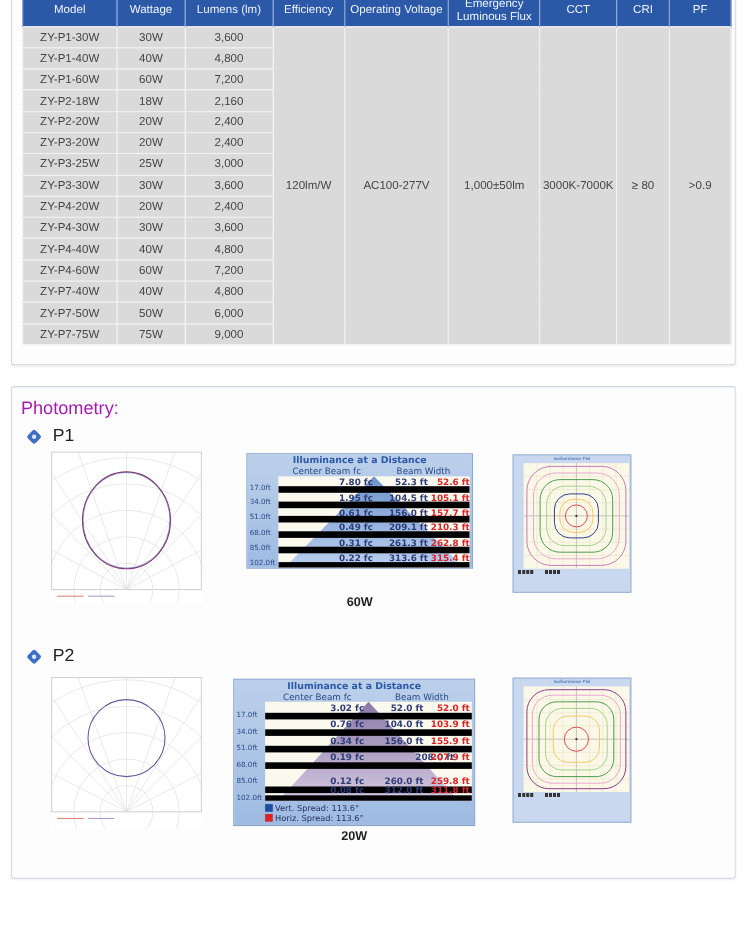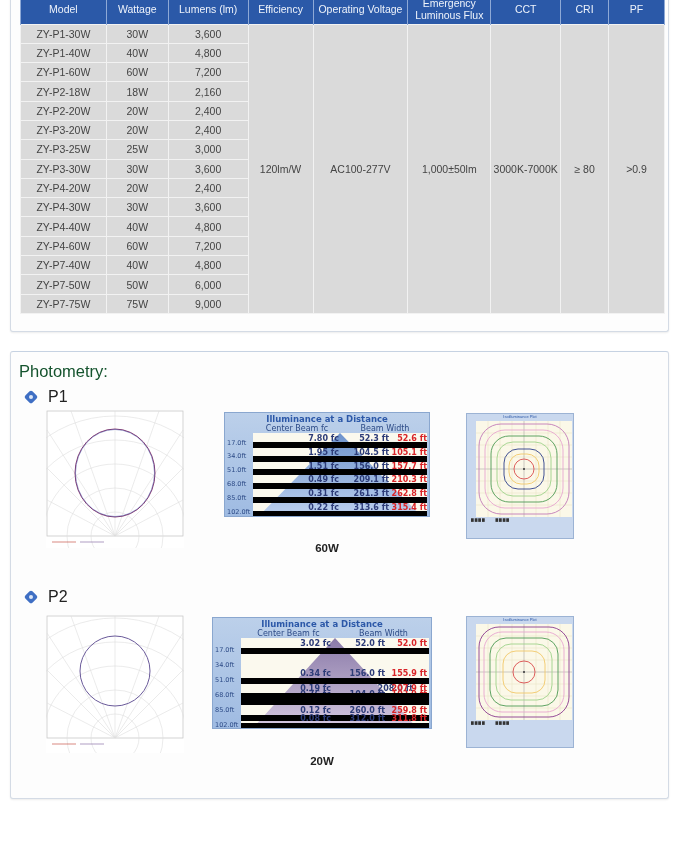--- a/index.html
+++ b/index.html
@@ -7,21 +7,21 @@
 
   .panel { position: absolute; left: 10px; width: 659px; border: 1px solid #d4dbe5; border-radius: 3px; background: #fdfdfd; box-shadow: 0 1px 2px rgba(0,0,0,0.08); }
   #spec-panel { top: -5px; height: 337px; border-top: none; }
   #photo-panel { top: 351px; height: 448px; border-top: 1px solid #c6d2e2; }
 
   table.spec { position: absolute; left: 9px; top: 0; width: 645px; border-collapse: collapse; font-size: 10.5px; color: #444; }
   table.spec th { background: #2b59a8; color: #eef3fb; font-weight: normal; height: 29px; font-size: 10.5px; line-height: 12px; border-left: 1px solid #8ea9d6; border-right: 1px solid #8ea9d6; padding: 0 2px; }
   table.spec td { background: #dadada; text-align: center; height: 19.3px; border: 1px solid #f2f2f2; padding: 0 2px; }
   table.spec td.merged { vertical-align: middle; }
 
-  .ph-title { position: absolute; left: 8px; top: 10px; font-size: 16.5px; color: #14532d; }
+  .ph-title { position: absolute; left: 8px; top: 10px; font-size: 16.5px; color: #a21caf; }
   .group-label { position: absolute; left: 14px; font-size: 16px; color: #222; display: flex; align-items: center; }
   .bullet { width: 12px; height: 12px; margin-right: 11px; position: relative; }
   .bullet::before { content: ""; position: absolute; left: 1px; top: 1px; width: 10px; height: 10px; background: #3f6fc4; transform: rotate(45deg); border-radius: 2px; }
   .bullet::after { content: ""; position: absolute; left: 4px; top: 4px; width: 4px; height: 4px; background: #dbe6f7; border-radius: 50%; }
 
   .polar { position: absolute; width: 138px; height: 138px; background: #fff; }
   .illum { position: absolute; width: 206px; border: 1px solid #8aa7cf; background: linear-gradient(#bcd0ea, #9fbbe2); font-family: "DejaVu Sans", sans-serif; }
   .illum .ititle { text-align: center; color: #2c58a8; font-weight: bold; font-size: 8.5px; margin-top: 1px; }
   .illum .ihead { display: flex; font-size: 8px; color: #2c4a86; }
   .illum .ihead span { flex: 1; text-align: center; }
@@ -207,21 +207,21 @@
               <span class="fc">7.80 fc</span>
               <span class="bv">52.3 ft</span>
               <span class="bh">52.6 ft</span>
             </div>
             <div class="row" style="top: 14.8px; height: 13.8px;">
               <span class="fc">1.95 fc</span>
               <span class="bv">104.5 ft</span>
               <span class="bh">105.1 ft</span>
             </div>
             <div class="row" style="top: 28.6px; height: 13.8px;">
-              <span class="fc">1.51 fc</span>
+              <span class="fc">0.61 fc</span>
               <span class="bv">156.0 ft</span>
               <span class="bh">157.7 ft</span>
             </div>
             <div class="row" style="top: 42.4px; height: 13.8px;">
               <span class="fc">0.49 fc</span>
               <span class="bv">209.1 ft</span>
               <span class="bh">210.3 ft</span>
             </div>
             <div class="row" style="top: 56.2px; height: 13.8px;">
               <span class="fc">0.31 fc</span>
@@ -326,21 +326,21 @@
               </linearGradient>
             </defs>
           <polygon points="95,0 12,90 178,90" fill="url(#g2)"></polygon>
         </svg>
         <div id="rows-1">
             <div class="row" style="top: 1px; height: 15px;">
               <span class="fc" style="left: 40px;">3.02 fc</span>
               <span class="bv" style="left: 104px;">52.0 ft</span>
               <span class="bh" style="left: 150px;">52.0 ft</span>
             </div>
-            <div class="row" style="top: 16px; height: 15px; margin-top: 36px;">
+            <div class="row" style="top: 16px; height: 15px;">
               <span class="fc" style="left: 40px;">0.76 fc</span>
               <span class="bv" style="left: 104px;">104.0 ft</span>
               <span class="bh" style="left: 150px;">103.9 ft</span>
             </div>
             <div class="row" style="top: 31px; height: 15px;">
               <span class="fc" style="left: 40px;">0.34 fc</span>
               <span class="bv" style="left: 104px;">156.0 ft</span>
               <span class="bh" style="left: 150px;">155.9 ft</span>
             </div>
             <div class="row" style="top: 46px; height: 15px;">
@@ -353,20 +353,24 @@
               <span class="bv" style="left: 104px;">260.0 ft</span>
               <span class="bh" style="left: 150px;">259.8 ft</span>
             </div>
             <div class="row" style="top: 76px; height: 15px;">
               <span class="fc" style="left: 40px;">0.08 fc</span>
               <span class="bv" style="left: 104px;">312.0 ft</span>
               <span class="bh" style="left: 150px;">311.8 ft</span>
             </div>
           </div>
       </div>
+    </div>
+    <div class="legend">
+      <div><span class="sw" style="background:#1f4fa0"></span><span>Vert.  Spread: 113.6°</span></div>
+      <div><span class="sw" style="background:#d92428"></span><span>Horiz. Spread: 113.6°</span></div>
     </div>
   </div>
   <div class="caption" style="left:208px;top:403px">20W</div>
 
   <div class="iso" style="left:455px;top:264px;height:132px">
     <div class="ititle">Isoilluminance Plot</div>
     <div class="plot">
       <svg width="96" height="96" viewBox="0 0 96 96">
         <g stroke="#e6e1c0" stroke-width="0.5">
             <line x1="0" y1="12" x2="96" y2="12"></line>

